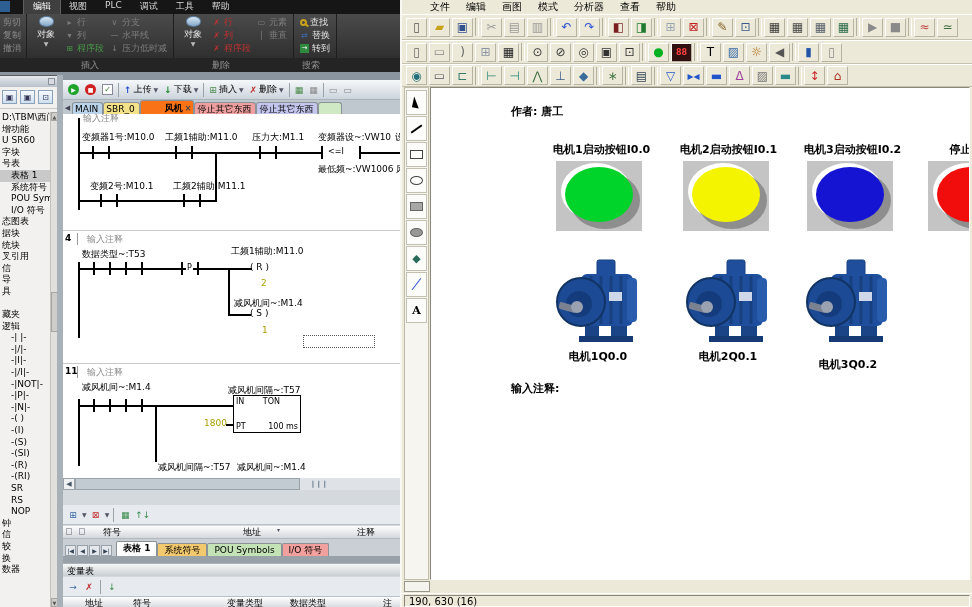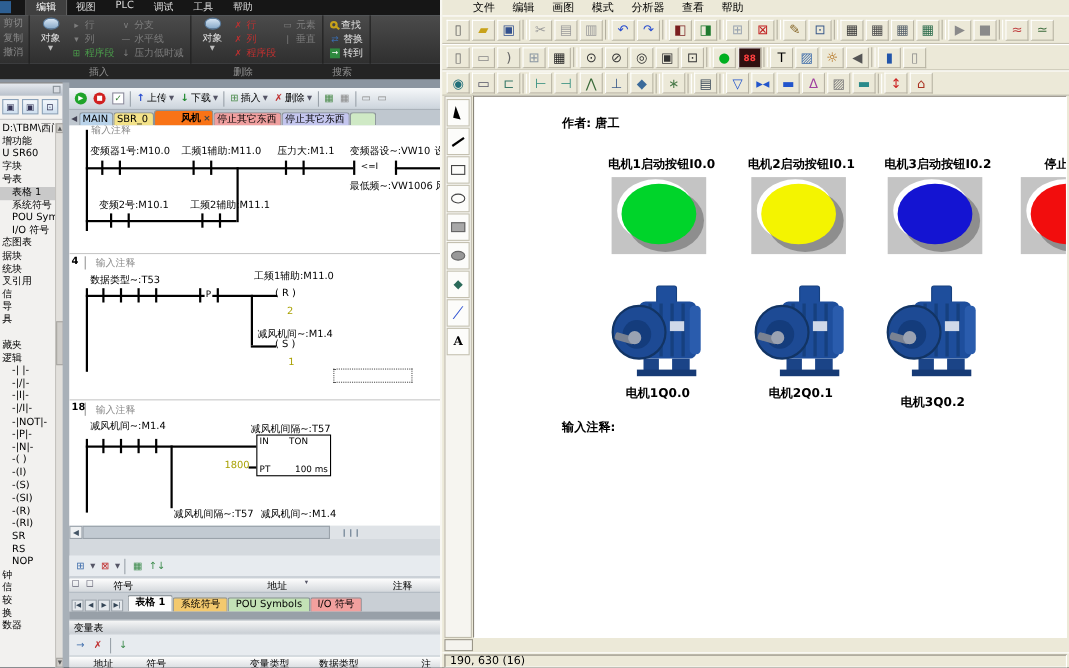--- a/index.html
+++ b/index.html
@@ -410,21 +410,21 @@
           <span class="lt yt" style="left:198px;top:164px">2</span>
           <span class="hl" style="left:165px;top:200px;width:23px"></span>
           <span class="lt" style="left:171px;top:183px">减风机间~:M1.4</span>
           <span class="lt" style="left:187px;top:194px">( S )</span>
           <span class="lt yt" style="left:199px;top:211px">1</span>
           <span class="selrect" style="left:240px;top:221px;width:72px;height:13px"></span>
         </div>
 
         <div>
           <span class="netline" style="top:249px"></span>
-          <span class="lt nn" style="left:2px;top:252px">18</span>
+          <span class="lt nn" style="left:2px;top:252px">11</span>
           <span class="nsep" style="left:14px;top:252px"></span>
           <span class="lt cm" style="left:24px;top:252px">输入注释</span>
           <span class="lt" style="left:19px;top:267px">减风机间~:M1.4</span>
           <span class="vl" style="left:15px;top:285px;height:67px"></span>
           <span class="hl" style="left:15px;top:291px;width:155px"></span>
           <span class="cb" style="left:30px;top:285px"></span>
             <span class="cb" style="left:46px;top:285px"></span>
           <span class="cb" style="left:62px;top:285px"></span>
             <span class="cb" style="left:78px;top:285px"></span>
           <span class="vl" style="left:92px;top:291px;height:57px"></span>

